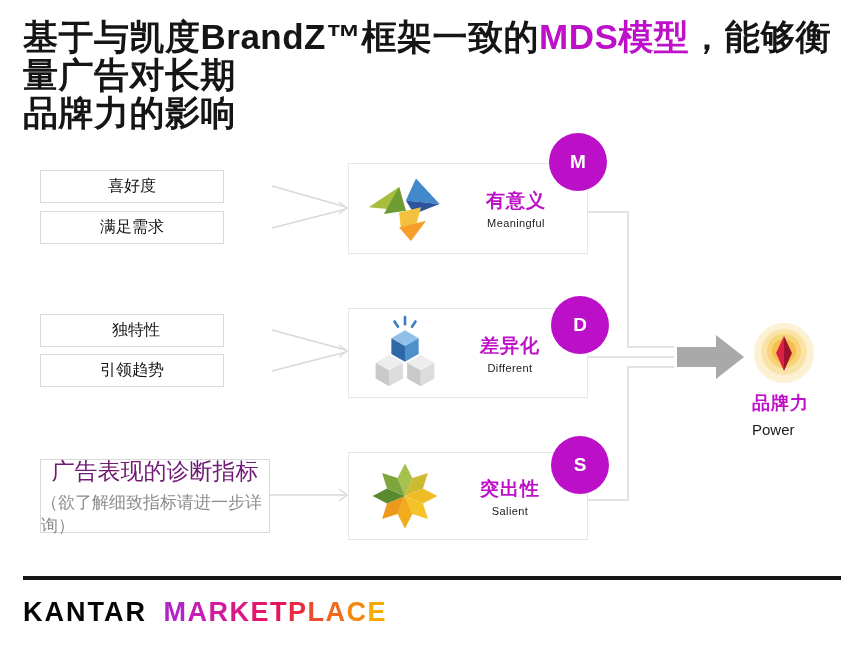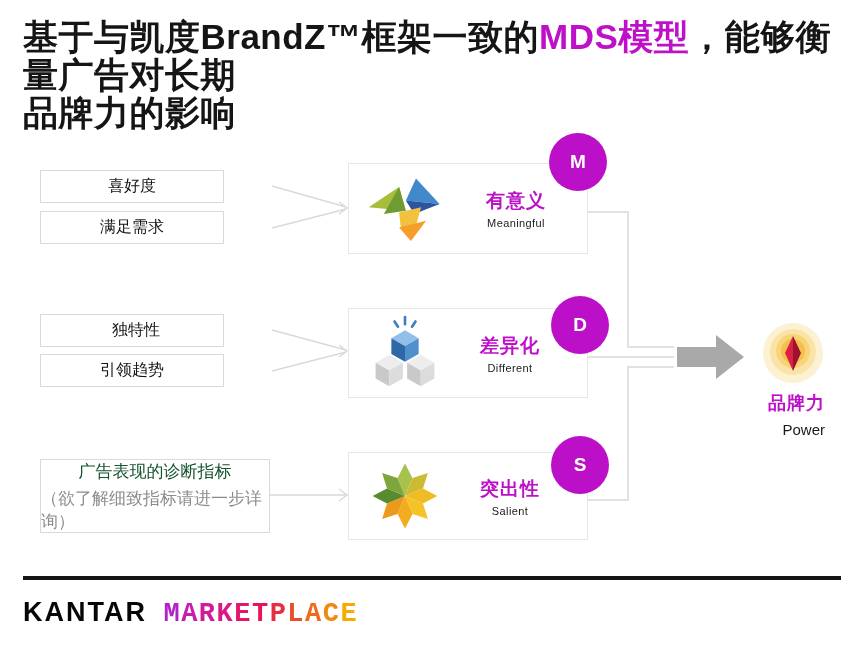--- a/index.html
+++ b/index.html
@@ -10,42 +10,42 @@
          font-size:35px;line-height:38px;font-weight:700;color:#151515;letter-spacing:0.5px;}
   .accent{color:#BE10C8;}
 
   .connectors{position:absolute;left:0;top:0;z-index:1;}
 
   .inbox{position:absolute;width:184px;height:33px;box-sizing:border-box;
          border:1.5px solid #D9D9D9;background:#fff;z-index:2;
          display:flex;align-items:center;justify-content:center;
          font-size:16px;color:#141414;}
   .inbox.tall{width:230px;height:74px;flex-direction:column;}
-  .inbox .main{font-size:17px;color:#14532d;}
+  .inbox .main{font-size:23px;color:#701a75;}
   .inbox .sub{font-size:17px;color:#8C8C8C;margin-top:4px;}
 
   .dimbox{position:absolute;width:240px;box-sizing:border-box;border:1.5px solid #E6E6E6;
           background:#fff;z-index:2;display:flex;align-items:center;padding-left:18px;}
   .dimbox .icon-wrap{width:76px;display:flex;align-items:center;justify-content:center;}
   .dimbox .dimtext{flex:1;text-align:center;padding-right:10px;}
   .dimbox .zh{font-size:19px;font-weight:700;color:#BE10C8;letter-spacing:1px;}
   .dimbox .en{font-size:11px;color:#1A1A1A;margin-top:3px;letter-spacing:0.4px;}
 
   .badge{position:absolute;width:58px;height:58px;border-radius:50%;background:#BB10C8;
          color:#fff;font-size:19px;font-weight:700;z-index:3;
          display:flex;align-items:center;justify-content:center;}
 
-  .outcome{position:absolute;left:725px;top:321px;width:100px;text-align:right;z-index:2;}
+  .outcome{position:absolute;left:752px;top:321px;width:100px;text-align:left;z-index:2;}
   .outcome .zh{font-size:18px;font-weight:700;color:#BE10C8;letter-spacing:1px;margin-top:2px;}
   .outcome .en{font-size:15px;color:#1A1A1A;margin-top:6px;}
 
   .rule{position:absolute;left:23px;top:576px;width:818px;height:4px;background:#151515;z-index:2;}
   .logo{position:absolute;left:23px;top:597px;z-index:2;white-space:nowrap;}
   .logo .brand{font-size:27px;font-weight:800;color:#060606;letter-spacing:2px;}
-  .logo .product{font-size:27px;font-weight:600;letter-spacing:1.5px;margin-left:12px;font-family:Liberation Mono, monospace;}
+  .logo .product{font-size:27px;font-weight:600;letter-spacing:1.5px;margin-left:12px;}
 </style>
 </head>
 <body>
 
 <div class="canvas">
 
   <h1 class="title"><span>基于与凯度BrandZ™框架一致的</span><span class="accent">MDS模型</span><span>，能够衡量广告对长期</span><br><span>品牌力的影响</span></h1>
 
   <svg class="connectors" width="864" height="648" viewBox="0 0 864 648">
     <g stroke="#D9D9D9" stroke-width="1.5" fill="none">

